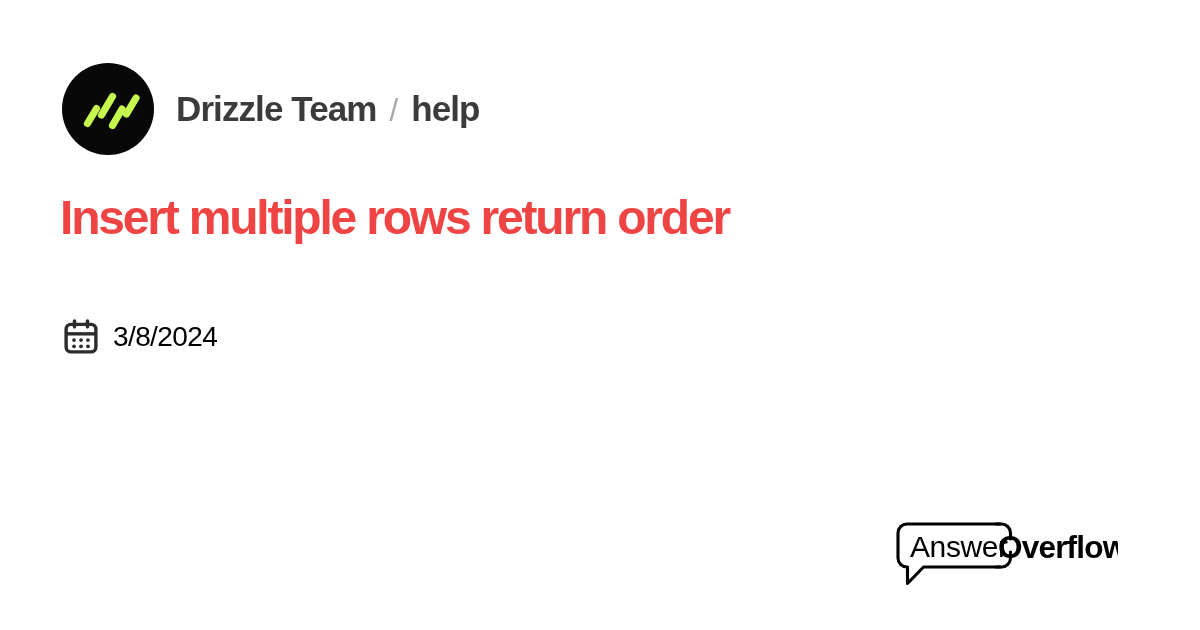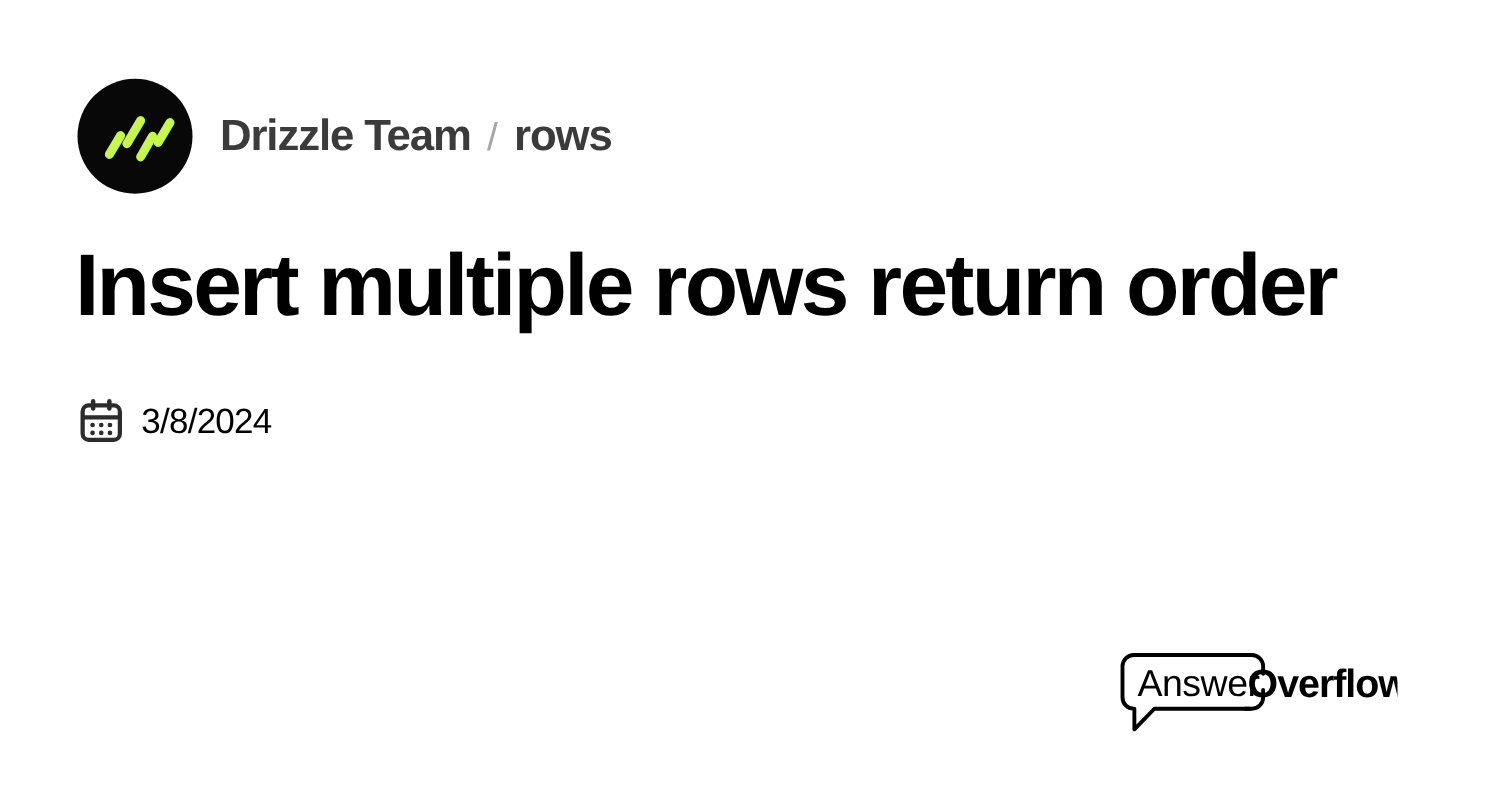--- a/index.html
+++ b/index.html
@@ -79,26 +79,26 @@
     font-size: 35px;
     font-weight: 700;
     color: #3b3b3b;
     letter-spacing: -0.9px;
   }
 
   
   .page-title {
     position: absolute;
     left: 60px;
-    top: 192px;
+    top: 182px;
     width: 1080px;
-    font-size: 70px;
+    font-size: 48px;
     line-height: 72px;
     font-weight: 700;
-    color: #000000;
+    color: #ef4444;
     letter-spacing: -2.2px;
   }
 
   
   .date-row {
     position: absolute;
     left: 62px;
     top: 318px;
     display: flex;
     align-items: center;
@@ -149,21 +149,21 @@
           <line x1="39.5" y1="52.0" x2="50.5" y2="33.5"></line>
           <line x1="50.5" y1="62.5" x2="60.0" y2="46.0"></line>
           <line x1="64.5" y1="51.0" x2="74.0" y2="35.0"></line>
         </g>
       </svg>
     </div>
 
     <div class="crumb-text">
       <span class="server-name">Drizzle Team</span>
       <span class="crumb-sep">/</span>
-      <span class="channel-name">rows</span>
+      <span class="channel-name">help</span>
     </div>
 
   </div>
 
   <h1 class="page-title">Insert multiple rows return order</h1>
 
   <div class="date-row">
     <svg class="calendar-icon" viewBox="0 0 24 24" xmlns="http://www.w3.org/2000/svg">
       <rect x="2.6" y="4.0" width="18.8" height="17.4" rx="3.1" fill="none" stroke="#2c2c2c" stroke-width="2.15"></rect>
       <line x1="2.6" y1="10.0" x2="21.4" y2="10.0" stroke="#2c2c2c" stroke-width="2.15"></line>

